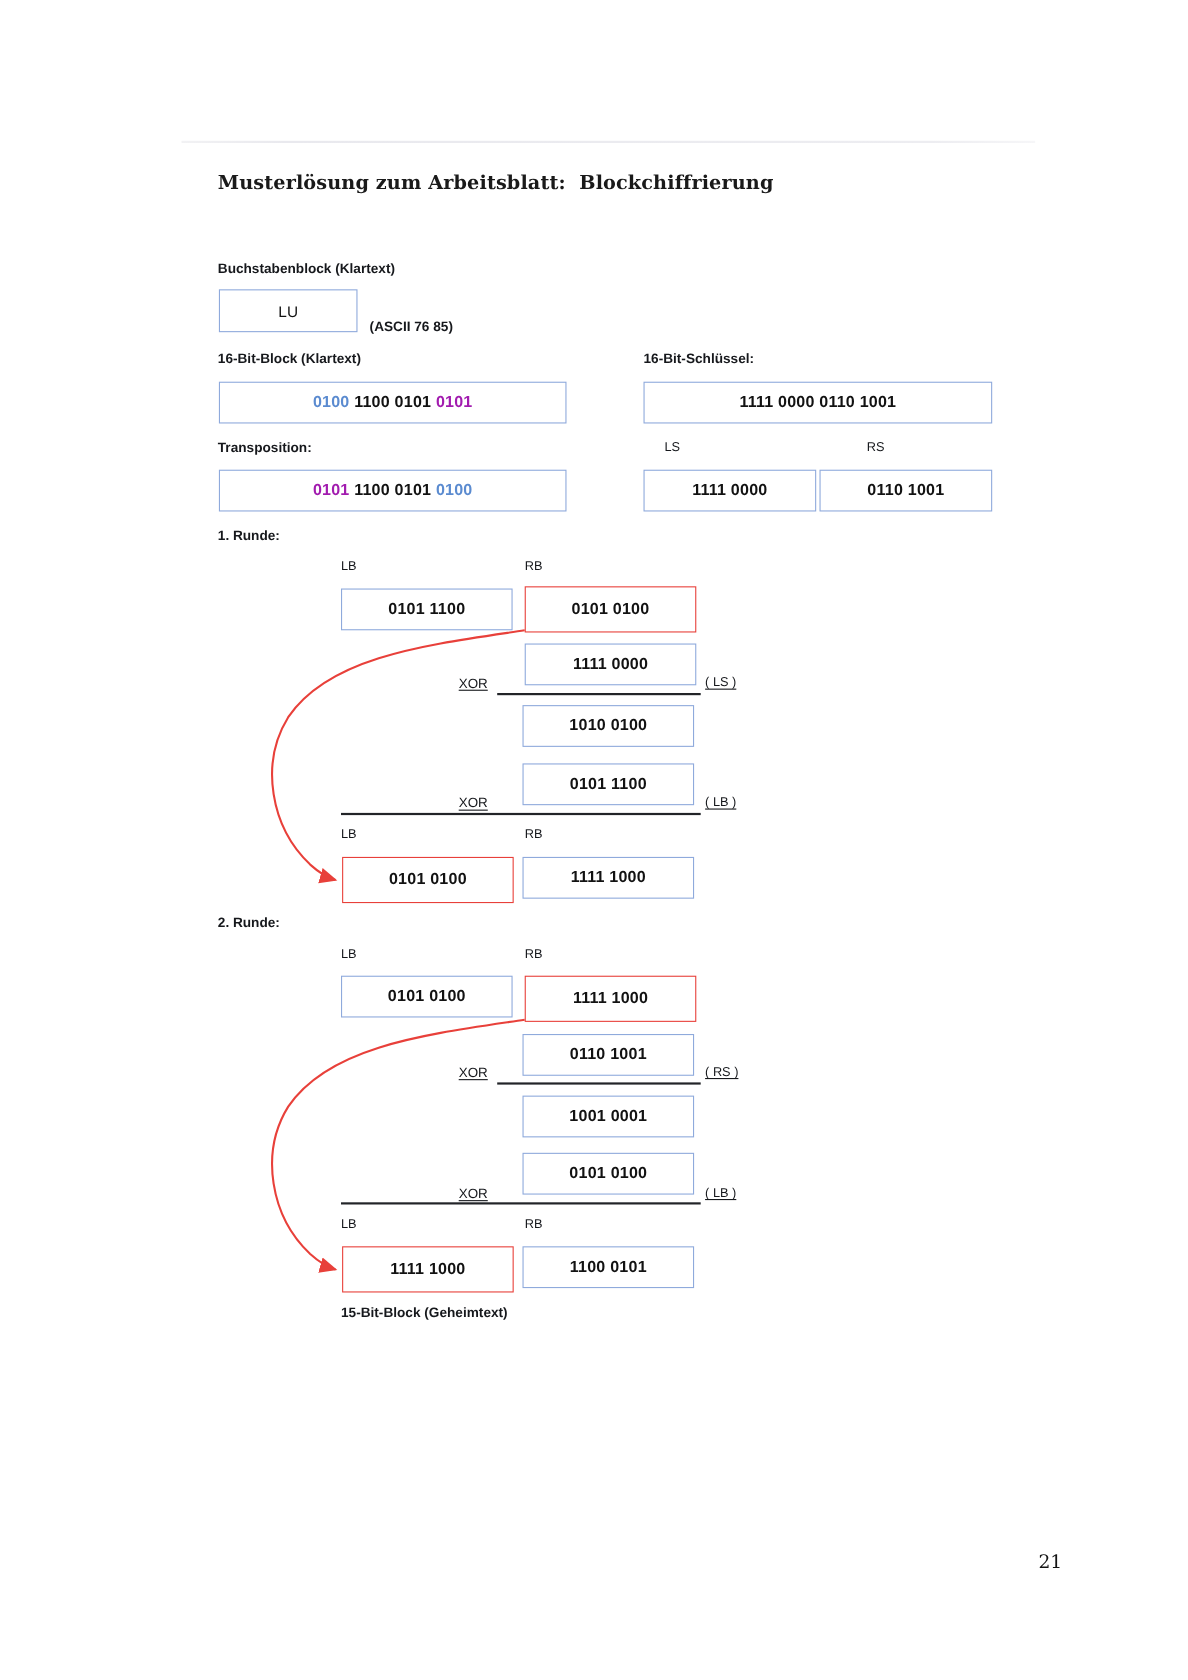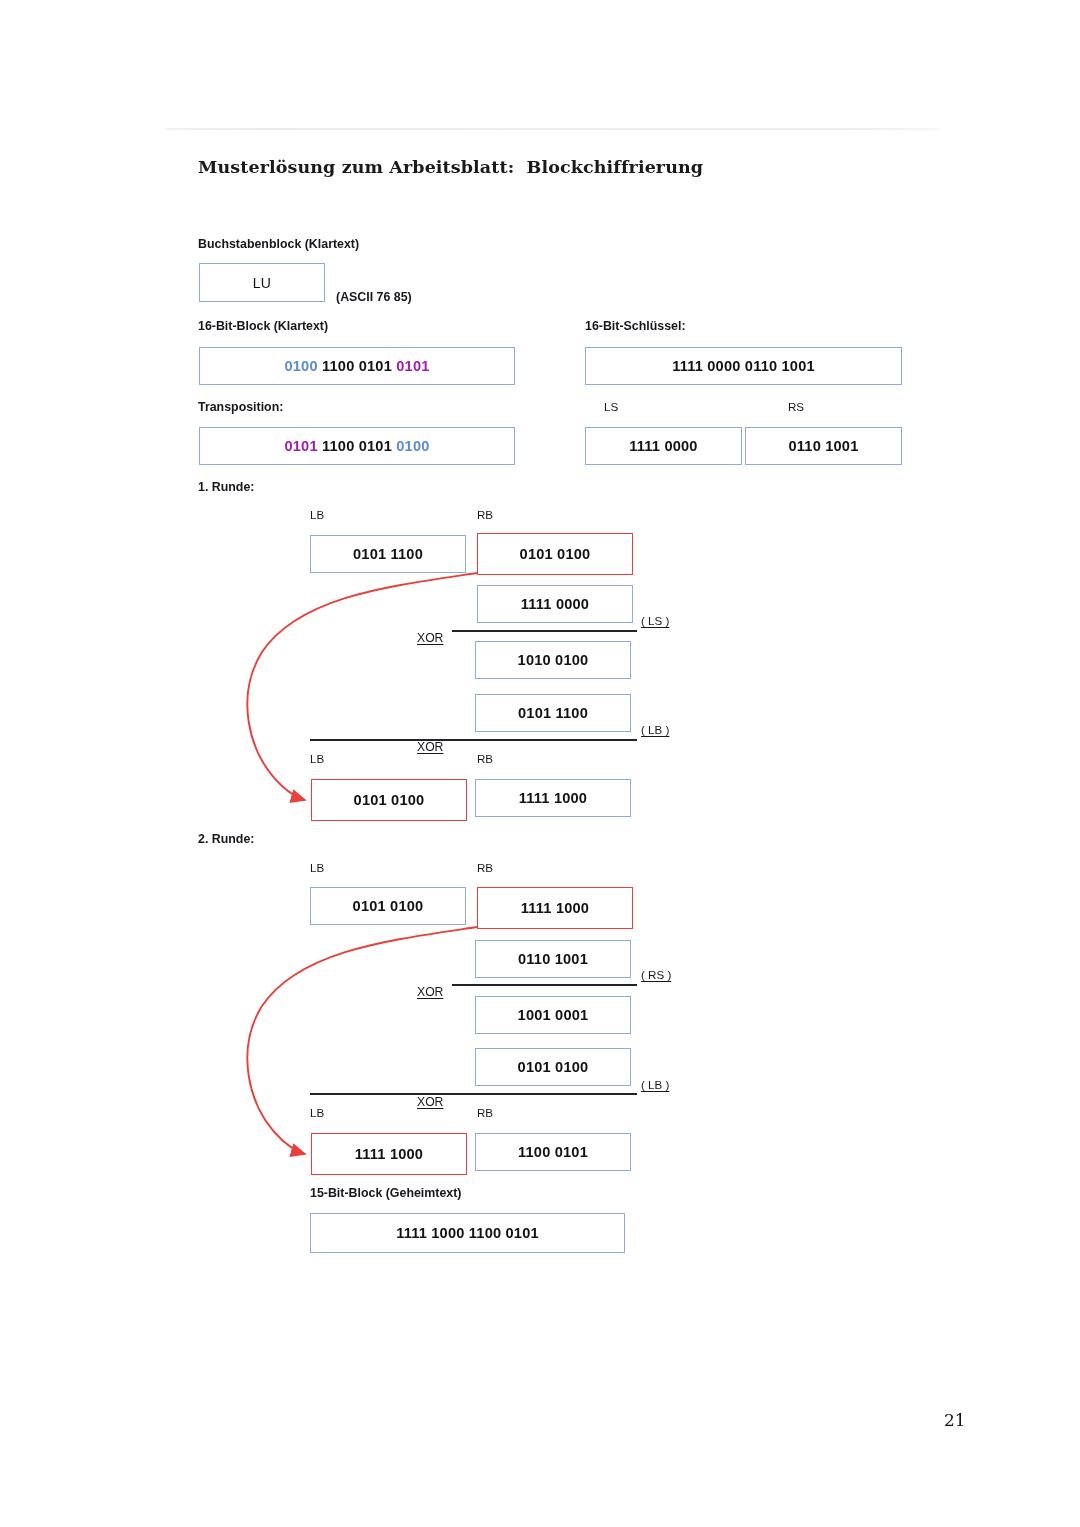--- a/index.html
+++ b/index.html
@@ -52,21 +52,21 @@
   .bbox .val {
     font-size: 14.6px; font-weight: bold; color: #121212;
     letter-spacing: .2px; white-space: nowrap;
   }
   .bbox .val.plain { font-weight: normal; font-size: 14px; }
   .blue-bits { color: #5b8bd0; }
   .red-bits { color: #a21caf; }
 
   .xor-word {
     position: absolute; font-size: 12.2px; color: #16181c;
-    text-decoration: underline; text-underline-offset: 2px; white-space: nowrap; margin-top: 17px;
+    text-decoration: underline; text-underline-offset: 2px; white-space: nowrap;
   }
   .xor-rule { position: absolute; height: 1.6px; background: #222428; }
   .xor-tag {
     position: absolute; font-size: 11.6px; color: #16181c;
     text-decoration: underline; text-underline-offset: 2px; white-space: nowrap;
   }
 
   .arrow-layer {
     position: absolute; left: 0; top: 0; width: 1080px; height: 1527px;
     pointer-events: none;
@@ -190,23 +190,20 @@
   <div class="small" style="left:477px; top:1106px;">RB</div>
 
   <div class="bbox red" style="left:311px; top:1133px; width:156px; height:42px;">
     <span class="val">1111 1000</span>
   </div>
   <div class="bbox" style="left:475px; top:1133px; width:156px; height:38px;">
     <span class="val">1100 0101</span>
   </div>
 
   <div class="slabel" style="left:310px; top:1186px;">15-Bit-Block (Geheimtext)</div>
-  <div class="bbox" style="left:310px; top:1213px; width:315px; height:40px;">
-    <span class="val">1111 1000 1100 0101</span>
-  </div>
 
   <svg class="arrow-layer" viewBox="0 0 1080 1527">
     <defs>
       <marker id="ah" markerWidth="9" markerHeight="9" refX="7.5" refY="4.5" orient="auto">
         <path d="M0,0.7 L8.4,4.5 L0,8.3 Z" fill="#e8403a"></path>
       </marker>
     </defs>
     <path d="M 477,573 C 390,586 300,596 262,652 C 236,694 246,752 282,786 C 292,795 298,798 305,800" fill="none" stroke="#e8403a" stroke-width="1.9" marker-end="url(#ah)"></path>
     <path d="M 477,927 C 390,940 300,950 262,1006 C 236,1048 246,1106 282,1140 C 292,1149 298,1152 305,1154" fill="none" stroke="#e8403a" stroke-width="1.9" marker-end="url(#ah)"></path>
   </svg>

